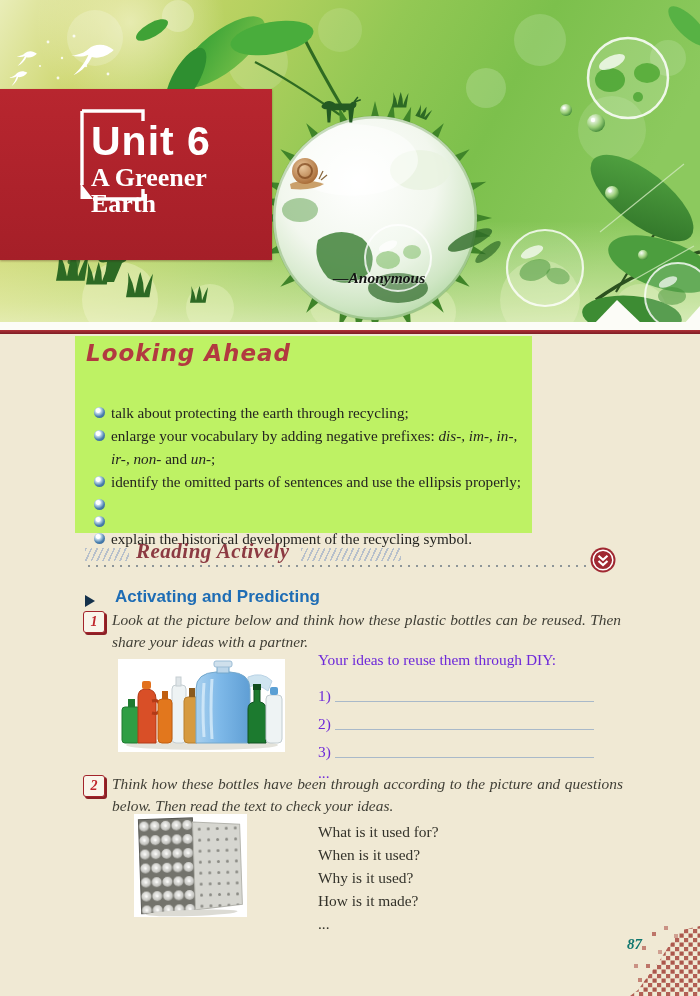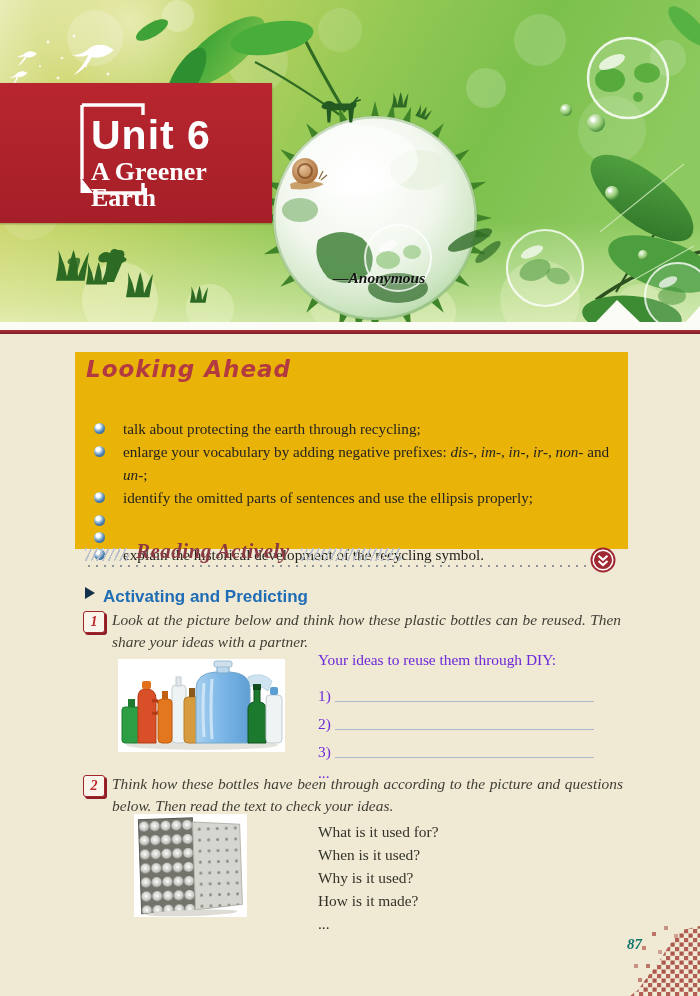--- a/index.html
+++ b/index.html
@@ -2,49 +2,49 @@
 <html><head>
 <meta charset="utf-8">
 <style>
   html,body{margin:0;padding:0}
   #page{position:relative;width:700px;height:996px;background:#f0e9d4;font-family:"Liberation Serif",serif;overflow:hidden}
   .abs{position:absolute}
 
   
   #banner{left:0;top:0;width:700px;height:325px}
   #banner svg{display:block}
-  .unit-box{left:0;top:83px;width:272px;height:140px;background:linear-gradient(#b8262f,#a51f28);box-shadow:0 1px 2px rgba(60,10,10,.35)}
+  .unit-box{left:0;top:89px;width:272px;height:171px;background:linear-gradient(#b8262f,#a51f28);box-shadow:0 1px 2px rgba(60,10,10,.35)}
   .unit-name{position:absolute;left:91px;top:32px;font:bold 41px/1 "Liberation Sans",sans-serif;color:#fff;letter-spacing:1px}
   .unit-sub{position:absolute;left:91px;top:76px;font:bold 26px/1 "Liberation Serif",serif;color:#fff}
   .quote{left:95px;top:241px;font:bold italic 15.5px "Liberation Serif",serif;color:#11230c;text-shadow:1px 1px 1px rgba(255,255,255,.55);letter-spacing:.3px}
   .attr{left:333px;top:269px;font:bold italic 15.5px "Liberation Serif",serif;color:#131313;text-shadow:1px 1px 1px rgba(255,255,255,.5)}
   .white-strip{left:0;top:322px;width:700px;height:8px;background:#fcfcf7}
   .red-line{left:0;top:330px;width:700px;height:4px;background:linear-gradient(#b03237,#7e1d24)}
 
   
-  .la-box{left:75px;top:352px;width:553px;height:197px;background:#eab308}
+  .la-box{left:75px;top:336px;width:457px;height:197px;background:#bef264}
   .la-title{position:absolute;left:11px;top:4px;font:bold italic 23px "DejaVu Sans",sans-serif;color:#b23a40;letter-spacing:1px}
   .la-intro{position:absolute;left:11px;top:44px;font:italic 15.3px "Liberation Serif",serif;color:#2f2e28}
   .la-list{position:absolute;left:19px;top:65px;right:6px;margin:0;padding:0;list-style:none}
-  .la-list li{display:flex;gap:18px;font:15.2px/23px "Liberation Serif",serif;color:#242420}
+  .la-list li{display:flex;gap:6px;font:15.2px/23px "Liberation Serif",serif;color:#242420}
   .orb{width:11px;height:11px;border-radius:50%;flex:none;margin-top:6px;
        background:radial-gradient(circle at 38% 32%,#ffffff 0 2px,#bcd6ea 3px,#4a7fae 6px,#2c5c8e 100%)}
   .seg-i{font-style:italic}
 
   
   .stripes{height:13px;background:repeating-linear-gradient(115deg,#b7c0cb 0,#b7c0cb 1.6px,transparent 1.6px,transparent 5.2px)}
   .st-l{left:85px;top:548px;width:44px}
   .st-r{left:301px;top:548px;width:100px}
   .rd-title{left:136px;top:539px;font:bold italic 21px "Liberation Serif",serif;color:#8c3a42;letter-spacing:.5px}
   .dotline{left:85px;top:564px;width:502px;height:4px;
            background-image:radial-gradient(circle,#8d9598 1.2px,transparent 1.4px);
            background-size:8px 4px;background-position:0 50%;background-repeat:repeat-x}
   .chev{left:590px;top:547px}
 
-  .subsec{left:85px;top:587px;display:flex;align-items:flex-start;gap:8px}
+  .subsec{left:85px;top:587px;display:flex;align-items:flex-end;gap:20px}
   .tri{width:0;height:0;border-left:10px solid #14314b;border-top:6.5px solid transparent;border-bottom:6.5px solid transparent}
   .subsec-label{font:bold 17px "Liberation Sans",sans-serif;color:#1e6db5}
 
   
   .badge{width:20px;height:20px;background:#f9f5ea;border:1px solid #a3242b;box-shadow:2px 2px 0 #8c2026;border-radius:3px;
          color:#c0272d;font:bold italic 14px "Liberation Serif",serif;display:flex;align-items:center;justify-content:center}
   .b1{left:83px;top:611px}
   .b2{left:83px;top:775px}
   .act-text{font:italic 15.4px/1.42 "Liberation Serif",serif;color:#3f3e35;text-align:justify}
   .a1{left:112px;top:609px;width:509px}

